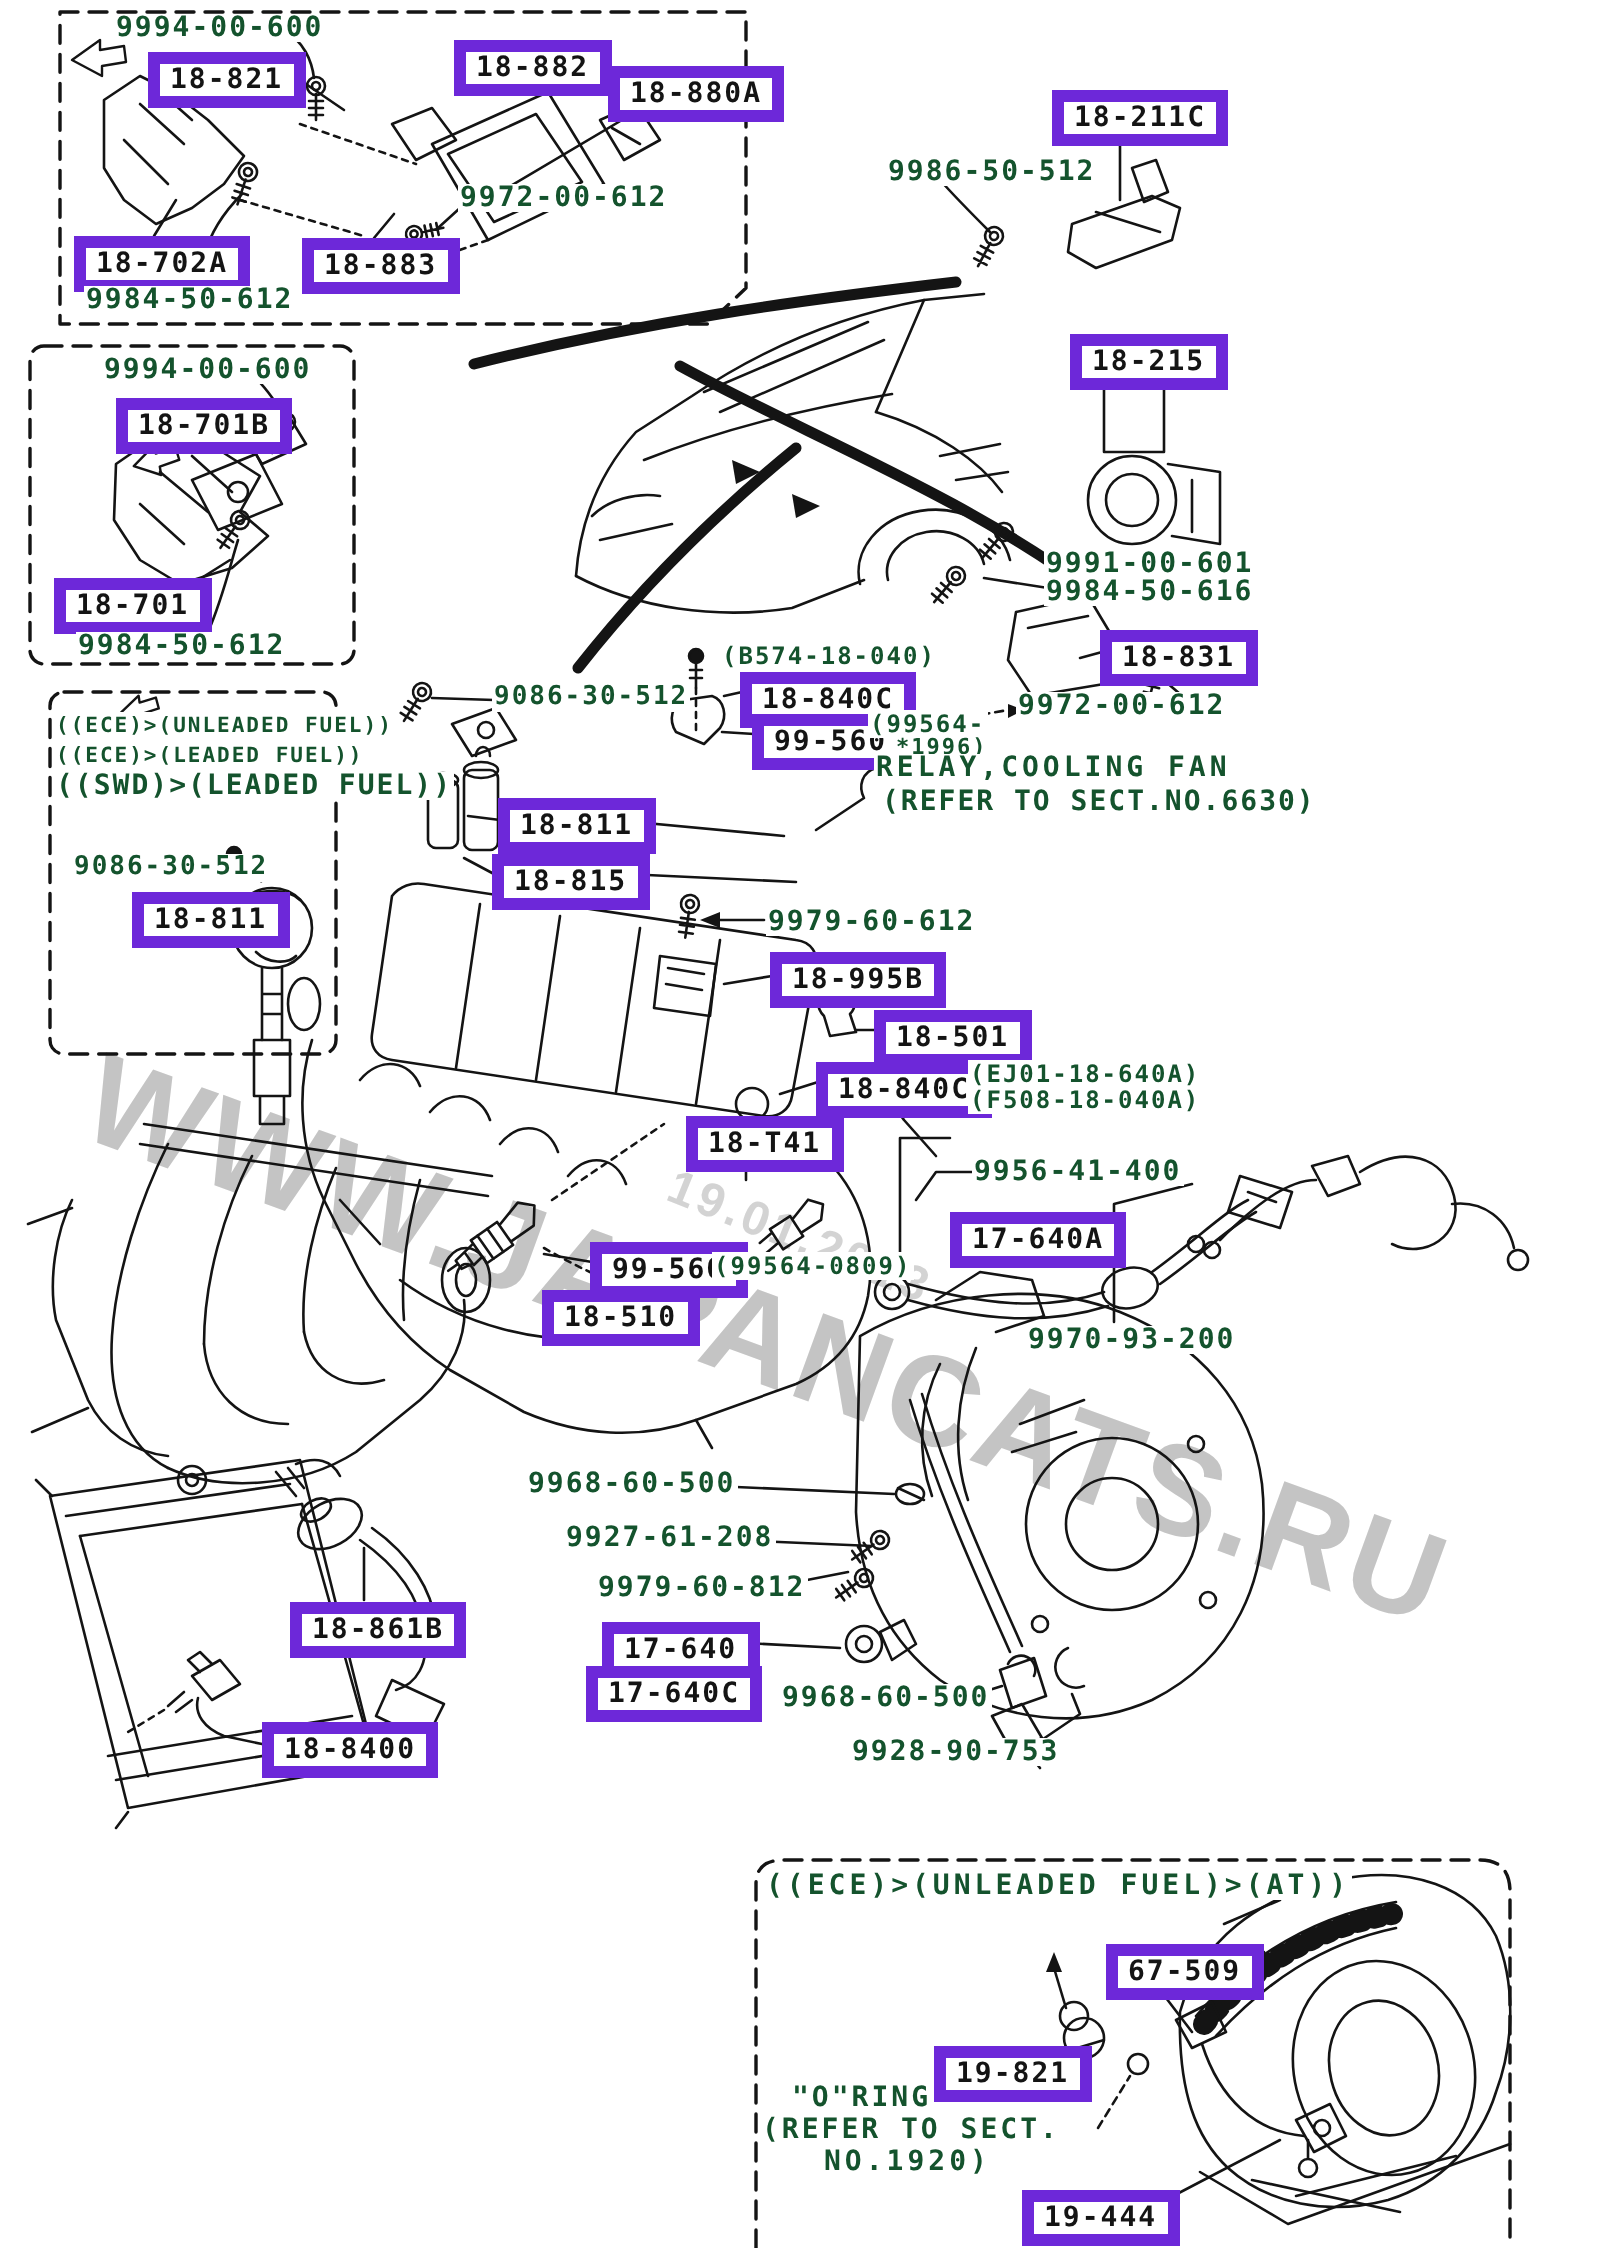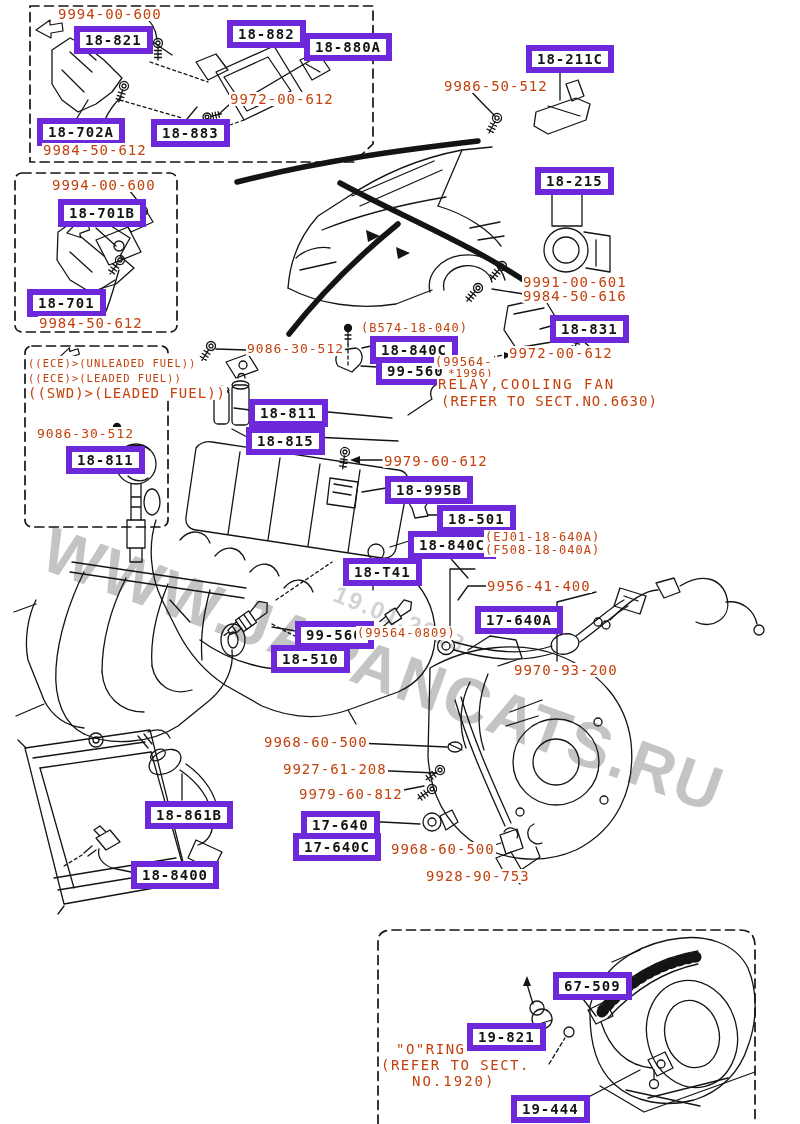--- a/index.html
+++ b/index.html
@@ -10,21 +10,21 @@
            font-family:"Liberation Sans",sans-serif;font-weight:bold;font-size:64px;
            letter-spacing:2px;color:#9e9e9e;opacity:.6;white-space:nowrap;}
   .wm-date{position:absolute;left:340px;top:580px;transform:rotate(22deg);transform-origin:0 0;
            font-family:"Liberation Sans",sans-serif;font-weight:bold;font-size:24px;
            letter-spacing:2px;color:#c9c9c9;opacity:.8;white-space:nowrap;}
   #art{position:absolute;inset:0;z-index:2;}
   #boxed-labels-layer,#text-labels-layer{position:absolute;inset:0;z-index:3;pointer-events:none;}
   .boxed-label{position:absolute;border:6px solid #6d28d9;background:#fff;color:#141414;
                font-size:14px;font-weight:bold;letter-spacing:1px;padding:1px 5px 0 5px;
                line-height:15px;white-space:nowrap;pointer-events:auto;cursor:pointer;}
-  .plain-label{position:absolute;background:#fff;color:#c2410c;font-size:14px;font-weight:normal;
+  .plain-label{position:absolute;background:#fff;color:#14532d;font-size:14px;font-weight:bold;
                letter-spacing:1px;line-height:14px;white-space:nowrap;padding:0 1px;}
   svg *{vector-effect:non-scaling-stroke;}
 </style>
 </head>
 <body>
 
 <div id="page">
 
   <div id="wm-layer">
     <div class="wm-main">WWW.JAPANCATS.RU</div>
@@ -380,17 +380,18 @@
       <div class="plain-label" style="left: 484px; top: 530px; font-size: 12px;">(EJ01-18-640A)</div>
       <div class="plain-label" style="left: 484px; top: 543px; font-size: 12px;">(F508-18-040A)</div>
       <div class="plain-label" style="left: 486px; top: 579px;">9956-41-400</div>
       <div class="plain-label" style="left: 356px; top: 626px; font-size: 12px;">(99564-0809)</div>
       <div class="plain-label" style="left: 513px; top: 663px;">9970-93-200</div>
       <div class="plain-label" style="left: 263px; top: 735px;">9968-60-500</div>
       <div class="plain-label" style="left: 282px; top: 762px;">9927-61-208</div>
       <div class="plain-label" style="left: 298px; top: 787px;">9979-60-812</div>
       <div class="plain-label" style="left: 390px; top: 842px;">9968-60-500</div>
       <div class="plain-label" style="left: 425px; top: 869px;">9928-90-753</div>
+      <div class="plain-label" style="left: 382px; top: 936px; letter-spacing: 2px;">((ECE)&gt;(UNLEADED FUEL)&gt;(AT))</div>
       <div class="plain-label" style="left: 395px; top: 1042px; letter-spacing: 1.5px;">"O"RING</div>
       <div class="plain-label" style="left: 380px; top: 1058px; letter-spacing: 1.5px;">(REFER TO SECT.</div>
       <div class="plain-label" style="left: 411px; top: 1074px; letter-spacing: 2px;">NO.1920)</div>
     </div>
 </div>
 
 </body></html>

